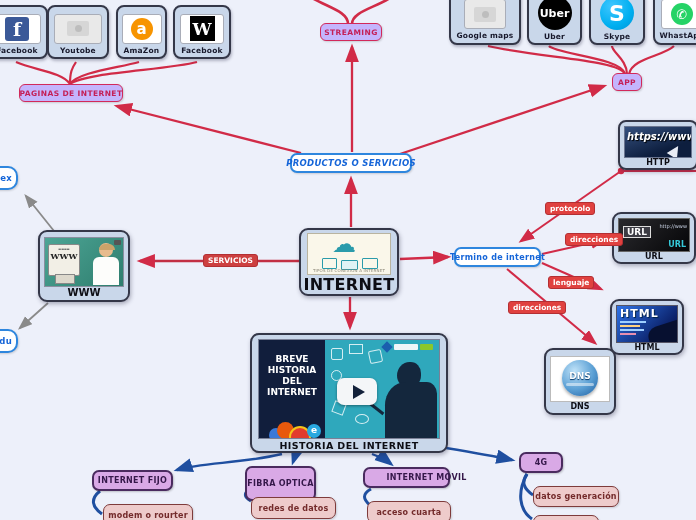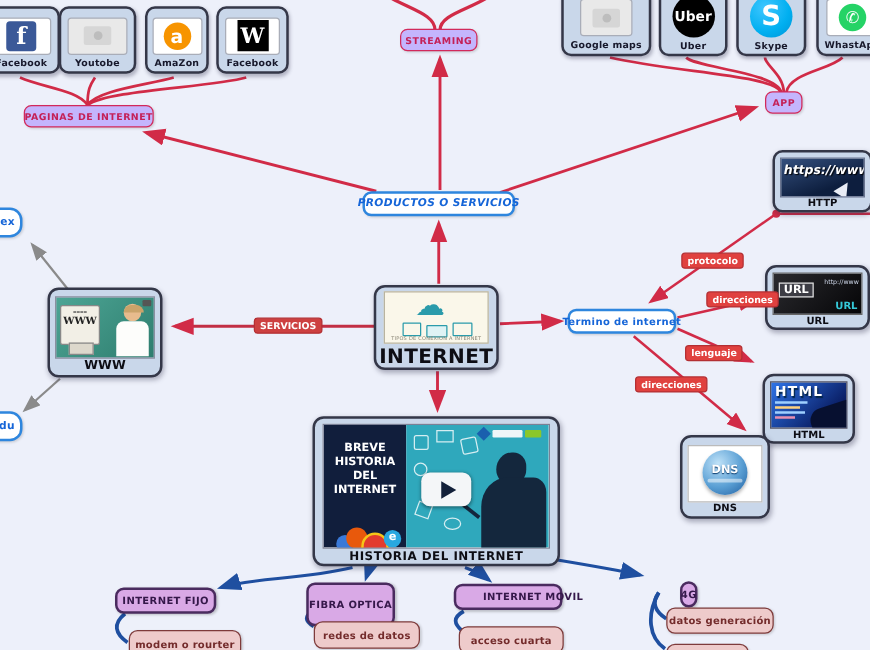--- a/index.html
+++ b/index.html
@@ -299,21 +299,21 @@
 
   <div class="node purp" style="left:92px;top:470px;width:81px;height:21px;">
     <span>INTERNET FIJO</span>
     </div>
   <div class="node purp" style="left:245px;top:466px;width:71px;height:35px;">
     <span>FIBRA OPTICA</span>
     </div>
   <div class="node purp" style="left:363px;top:467px;width:87px;height:21px;padding-left:40px;">
     <span>INTERNET MOVIL</span>
     </div>
-  <div class="node purp" style="left:544px;top:452px;width:14px;height:21px;margin-top:13px;">
+  <div class="node purp" style="left:519px;top:452px;width:44px;height:21px;">
     <span>4G</span>
     </div>
 
   <div class="node rose" style="left:103px;top:504px;width:90px;height:22px;">
     <span>modem o rourter</span>
     </div>
   <div class="node rose" style="left:251px;top:497px;width:85px;height:22px;">
     <span>redes de datos</span>
     </div>
   <div class="node rose" style="left:367px;top:501px;width:84px;height:22px;">

